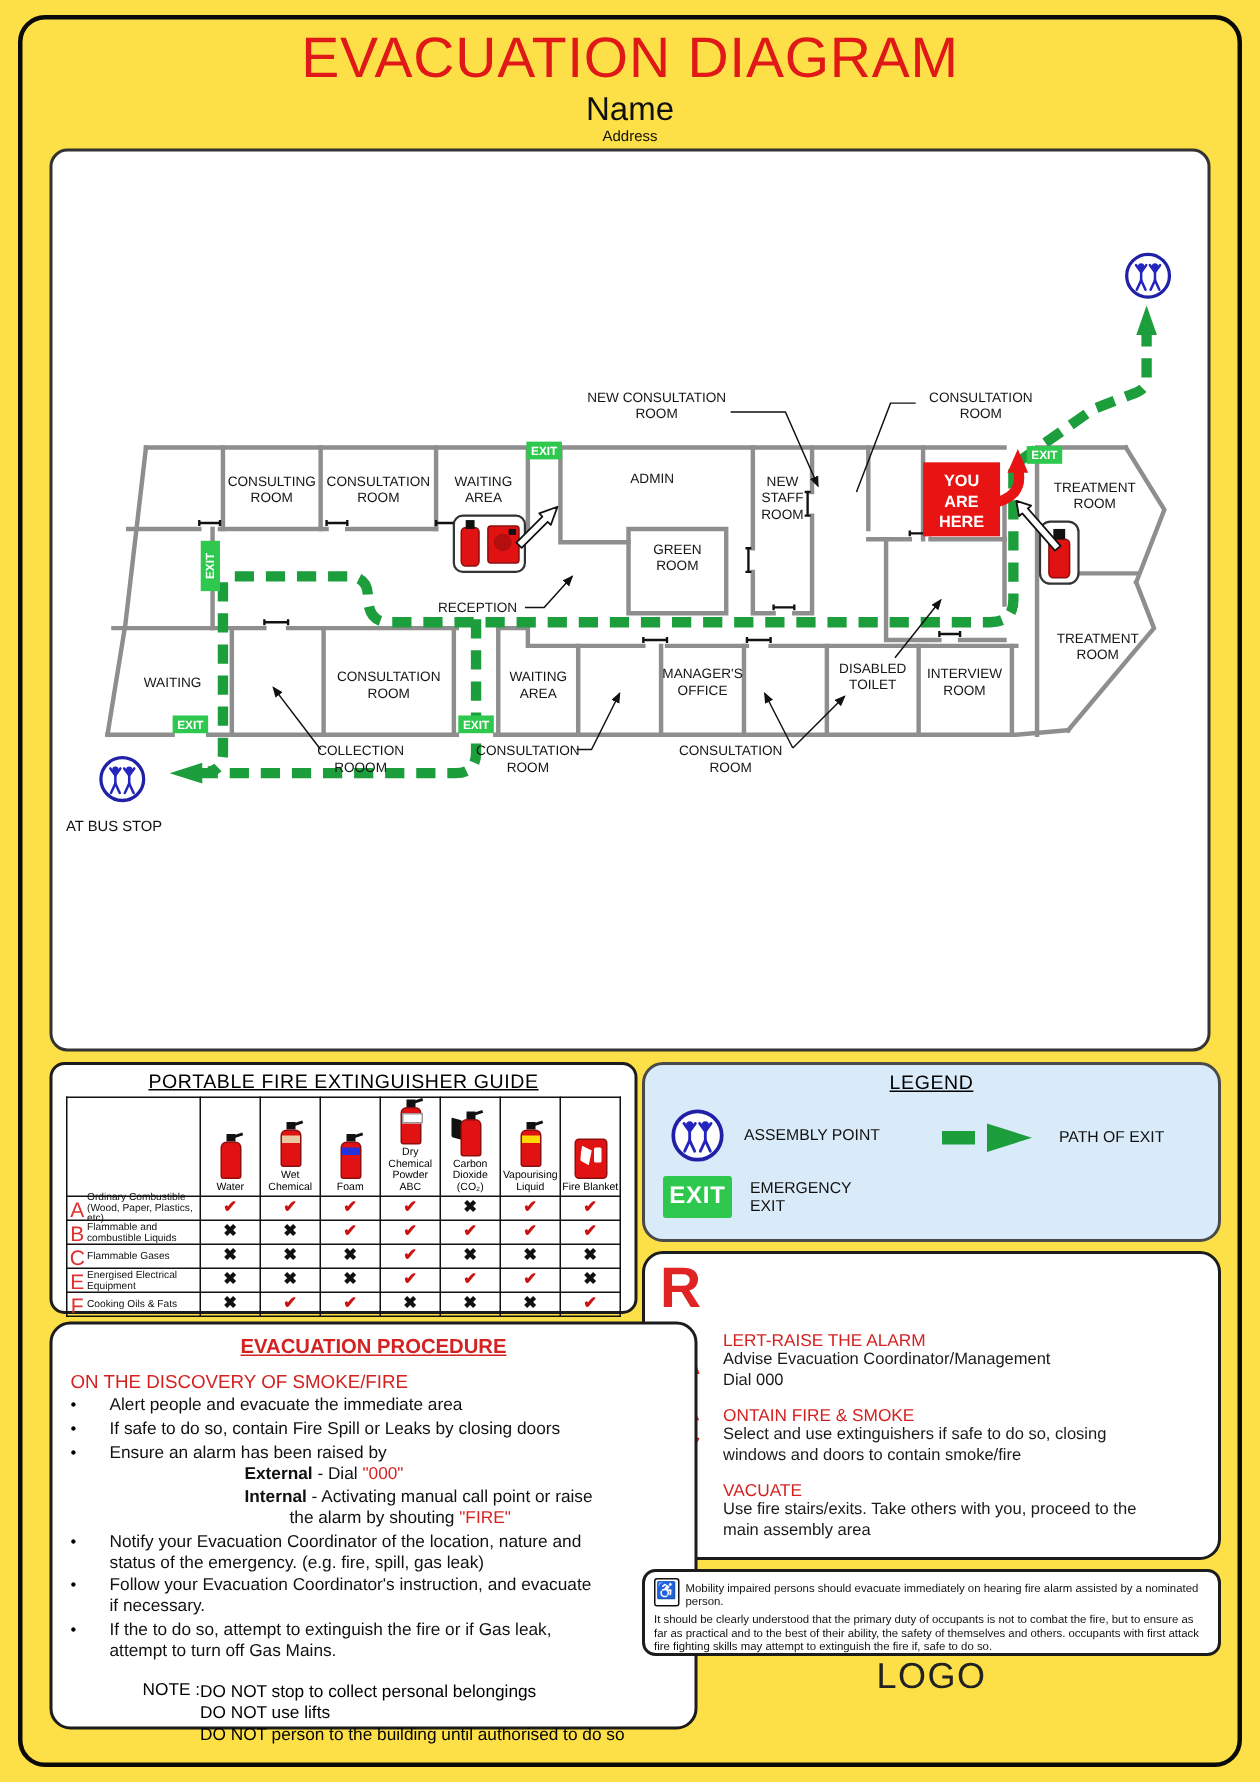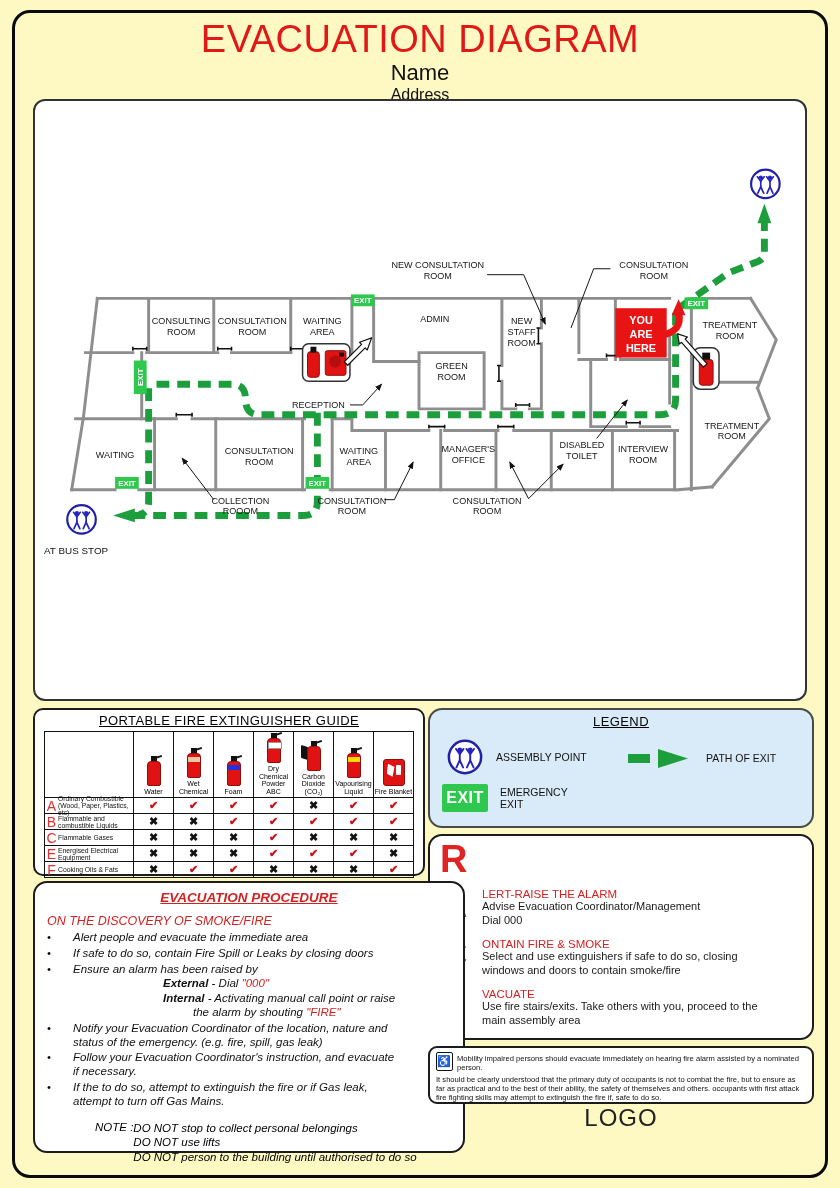--- a/index.html
+++ b/index.html
@@ -1,23 +1,23 @@
 <!DOCTYPE html>
 <html><head>
 <meta charset="utf-8">
 <style>
   html,body{margin:0;padding:0;}
-  #page{position:relative;width:840px;height:1188px;background:#fef9c3;
+  #page{position:relative;width:840px;height:1188px;background:#fde047;
         font-family:"Liberation Sans",sans-serif;overflow:hidden;}
   .outer-border{position:absolute;left:12px;top:10px;right:12px;bottom:10px;
         border:3px solid #0a0a0a;border-radius:18px;}
   .page-title{position:absolute;left:0;top:18px;width:100%;text-align:center;
         font-size:38px;color:#e01818;letter-spacing:.5px;}
   .page-name{position:absolute;left:0;top:60px;width:100%;text-align:center;font-size:22px;color:#111;}
-  .page-address{position:absolute;left:0;top:86px;width:100%;text-align:center;font-size:16px;color:#111;}
+  .page-address{position:absolute;left:0;top:86px;width:100%;text-align:center;font-size:10px;color:#111;}
   .panel{position:absolute;background:#fff;border:2px solid #1c1c1c;box-sizing:border-box;}
   #diagram-panel{left:33px;top:99px;width:774px;height:602px;border-radius:12px;border-color:#333;}
   #diagram-panel svg{display:block;}
 
   
   #guide-panel{left:33px;top:708px;width:392px;height:168px;border-radius:10px;}
   .guide-title{text-align:center;font-size:13px;margin-top:3px;text-decoration:underline;letter-spacing:.4px;}
   table.guide{border-collapse:collapse;margin:3px auto 0;table-layout:fixed;}
   table.guide th,table.guide td{border:1px solid #111;padding:0;}
   table.guide th.hdr{width:39px;vertical-align:bottom;height:60px;}
@@ -49,21 +49,21 @@
         display:flex;align-items:center;justify-content:center;border-radius:2px;letter-spacing:.5px;}
 
   
   #race-panel{left:428px;top:834px;width:386px;height:206px;border-radius:14px;}
   .race-row{display:flex;padding:5px 8px 4px 10px;}
   .race-letter{width:42px;flex:none;font-size:38px;font-weight:bold;color:#e02424;line-height:36px;}
   .race-heading{font-size:11.5px;color:#d42222;margin-top:2px;}
   .race-body{font-size:11px;color:#1a1a1a;line-height:13.5px;white-space:pre-line;}
 
   
-  #procedure-panel{left:33px;top:881px;width:432px;height:272px;border-radius:14px;font-style:italic;}
+  #procedure-panel{left:33px;top:881px;width:432px;height:272px;border-radius:14px;}
   .proc-title{text-align:center;font-size:13.5px;font-weight:bold;color:#d42222;text-decoration:underline;margin-top:7px;}
   .proc-sub{font-size:12.5px;color:#d42222;margin:9px 0 3px 12px;}
   .b-row{display:flex;margin-left:12px;margin-top:2px;}
   .b-dot{width:26px;flex:none;font-size:11px;}
   .b-text{font-size:11.5px;line-height:13.8px;color:#111;white-space:pre-line;}
   .sub-line{font-size:11.5px;line-height:14.5px;margin-left:128px;color:#111;}
   .sub-line2{font-size:11.5px;line-height:14.5px;margin-left:158px;color:#111;}
   .red{color:#d42222;}
   .note-row{display:flex;margin:12px 0 0 60px;}
   .note-label{font-size:11.5px;flex:none;}

